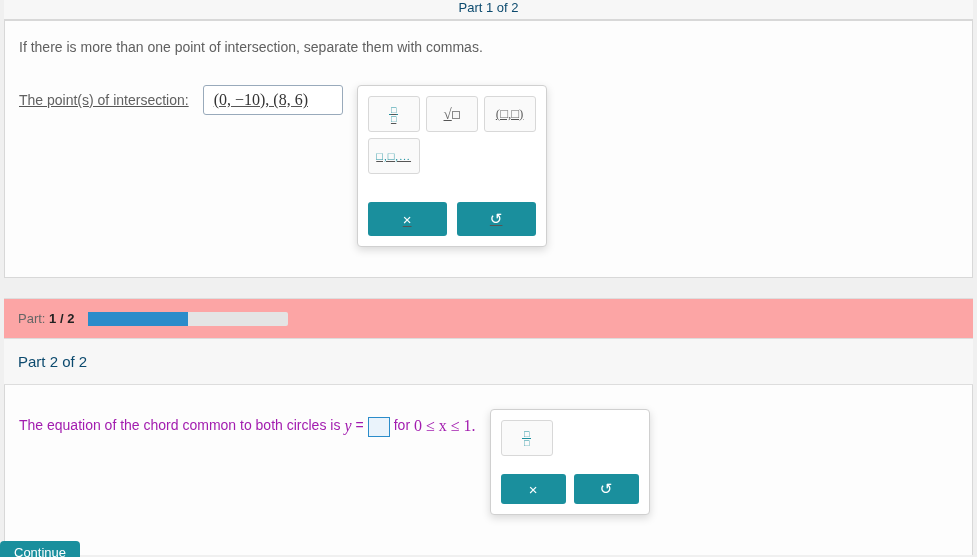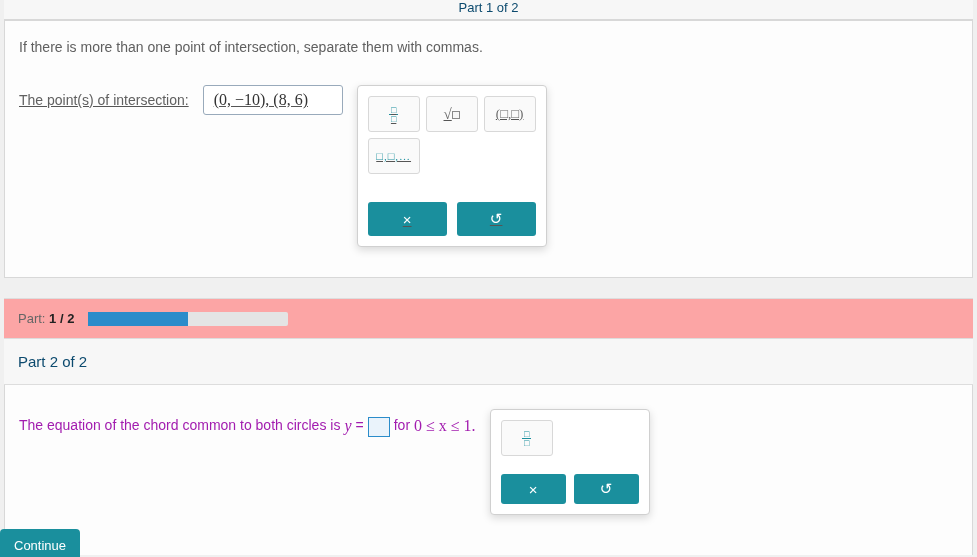--- a/index.html
+++ b/index.html
@@ -188,21 +188,21 @@
   .cont-btn {
     position: absolute;
     bottom: 0;
     left: 0;
     background: #1a8f9d;
     color: #fff;
     border: none;
     border-radius: 4px 4px 0 0;
     padding: 4px 14px 0;
     font-size: 13px;
-    height: 28px;
+    height: 16px;
     overflow: hidden;
     cursor: pointer;
   }
   .box-glyph {
     display:inline-block;
     width:8px;height:8px;
     border:1px solid #888;
     background:#f5f5f5;
     vertical-align:middle;
   }

